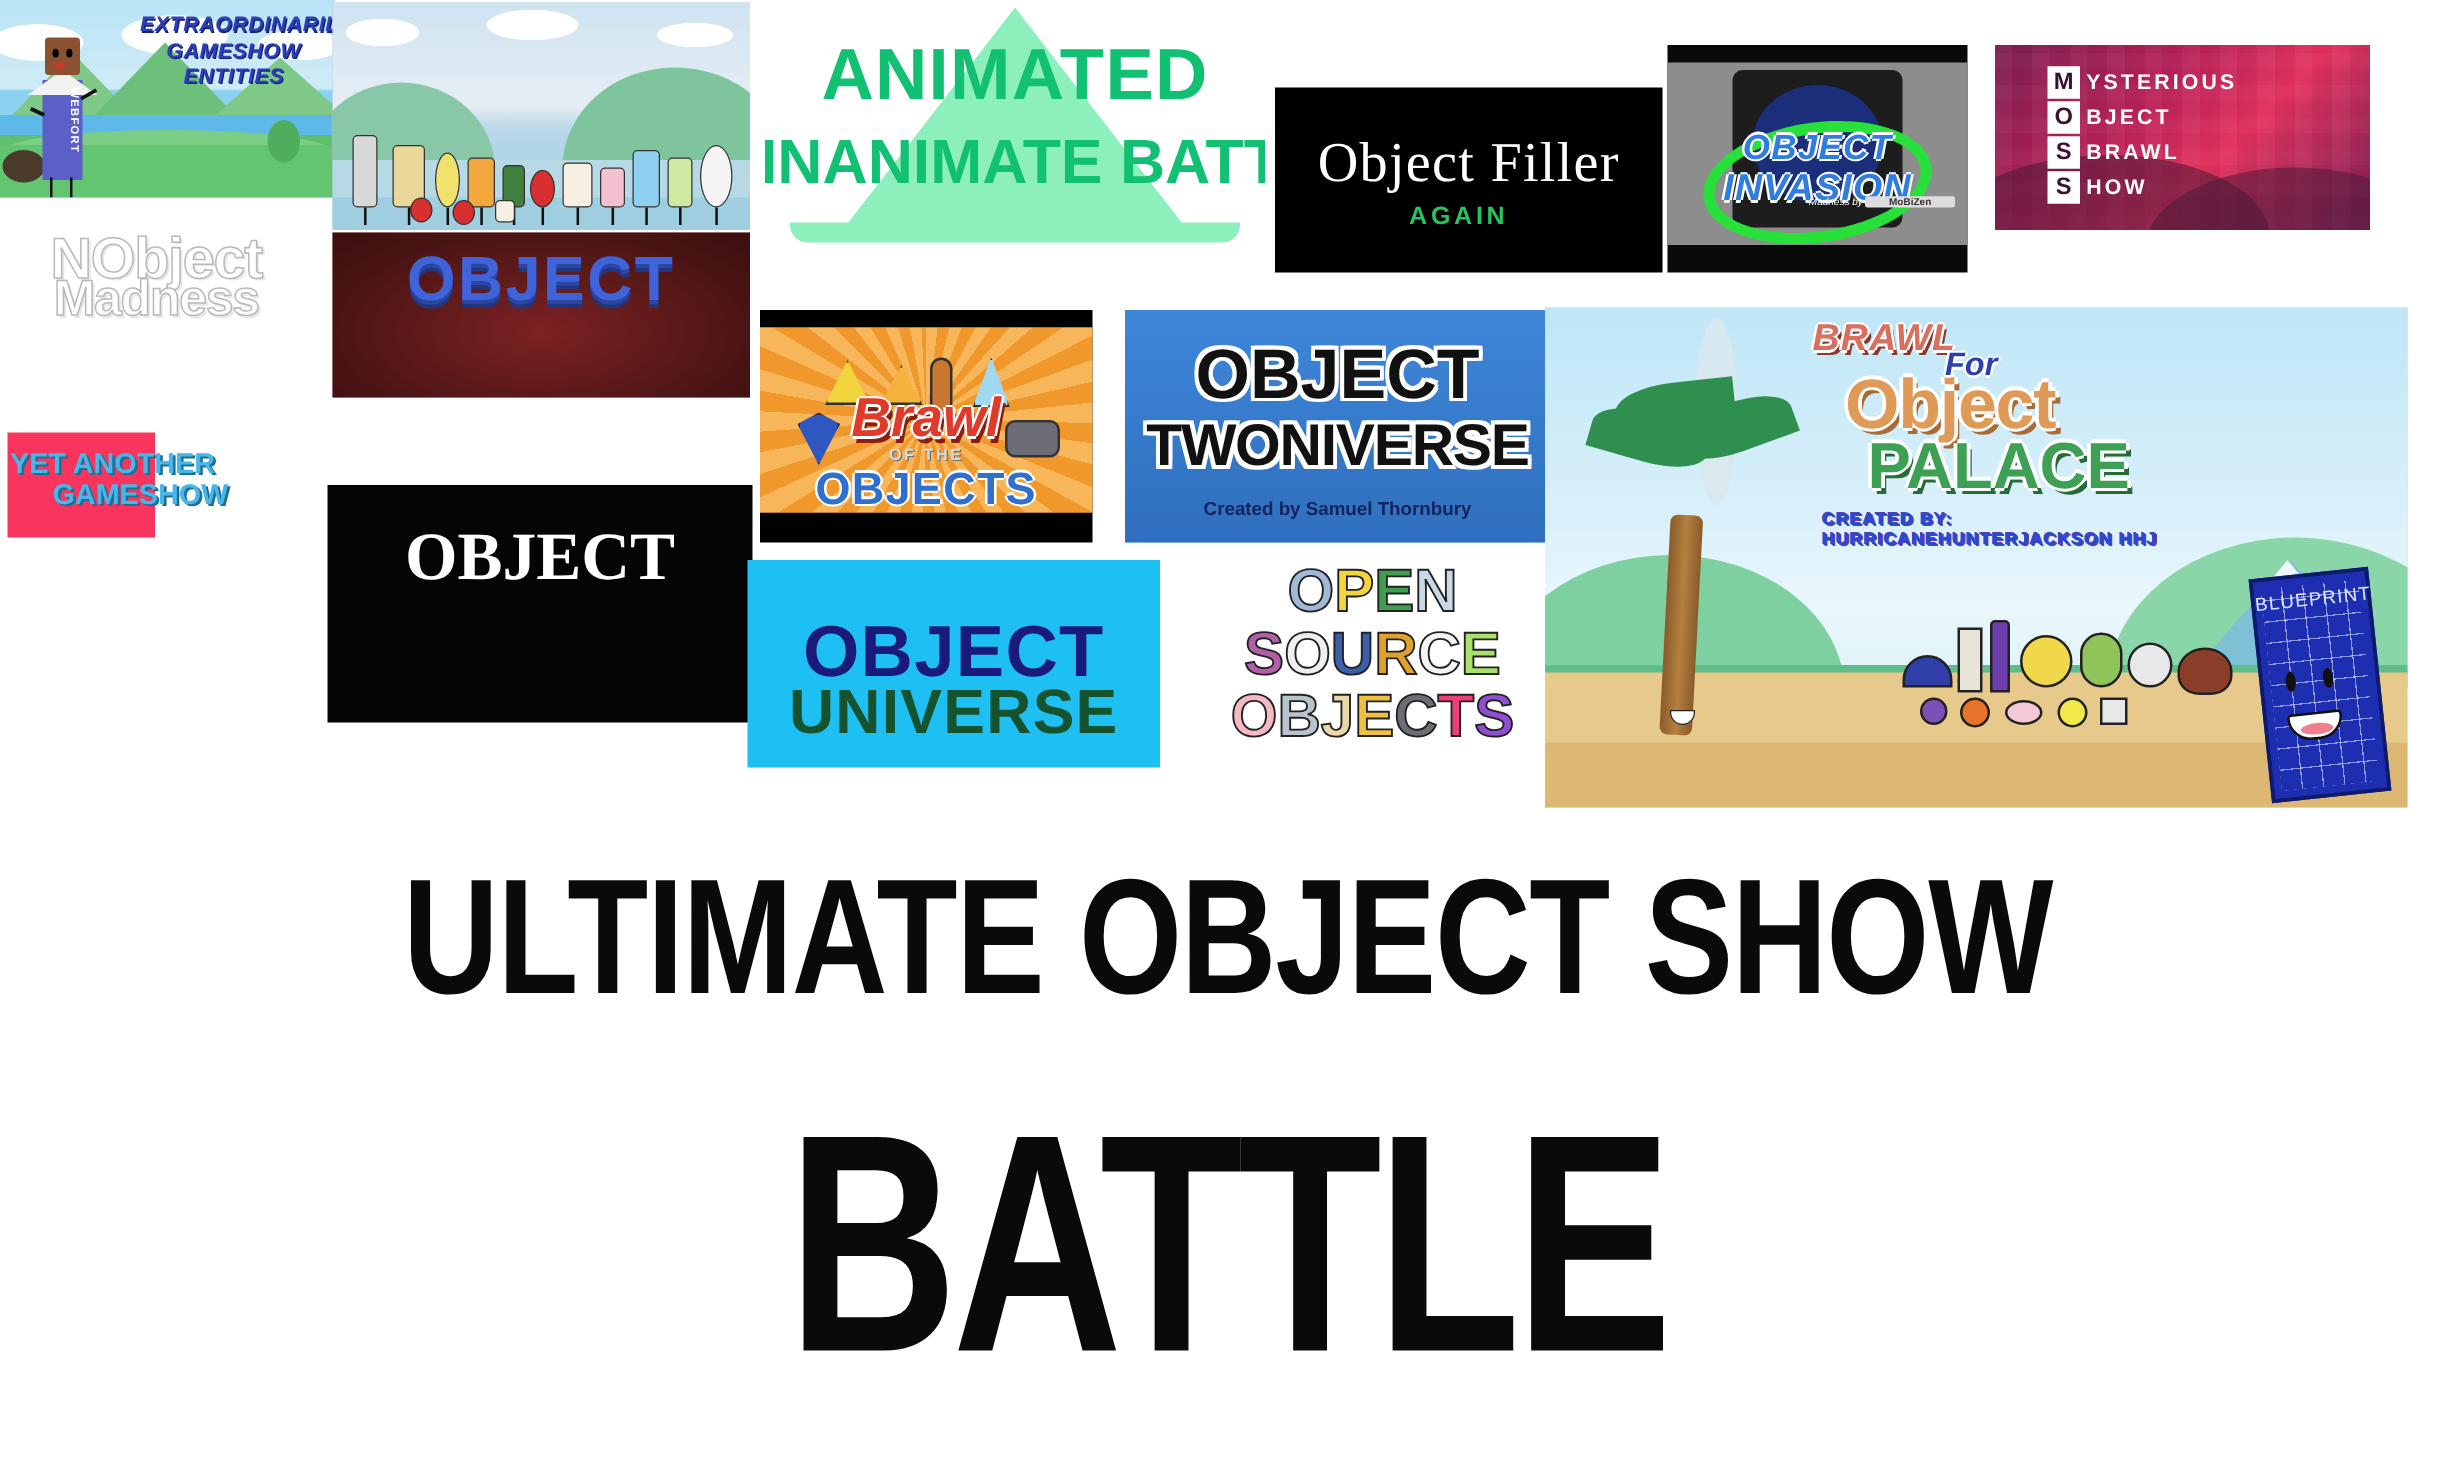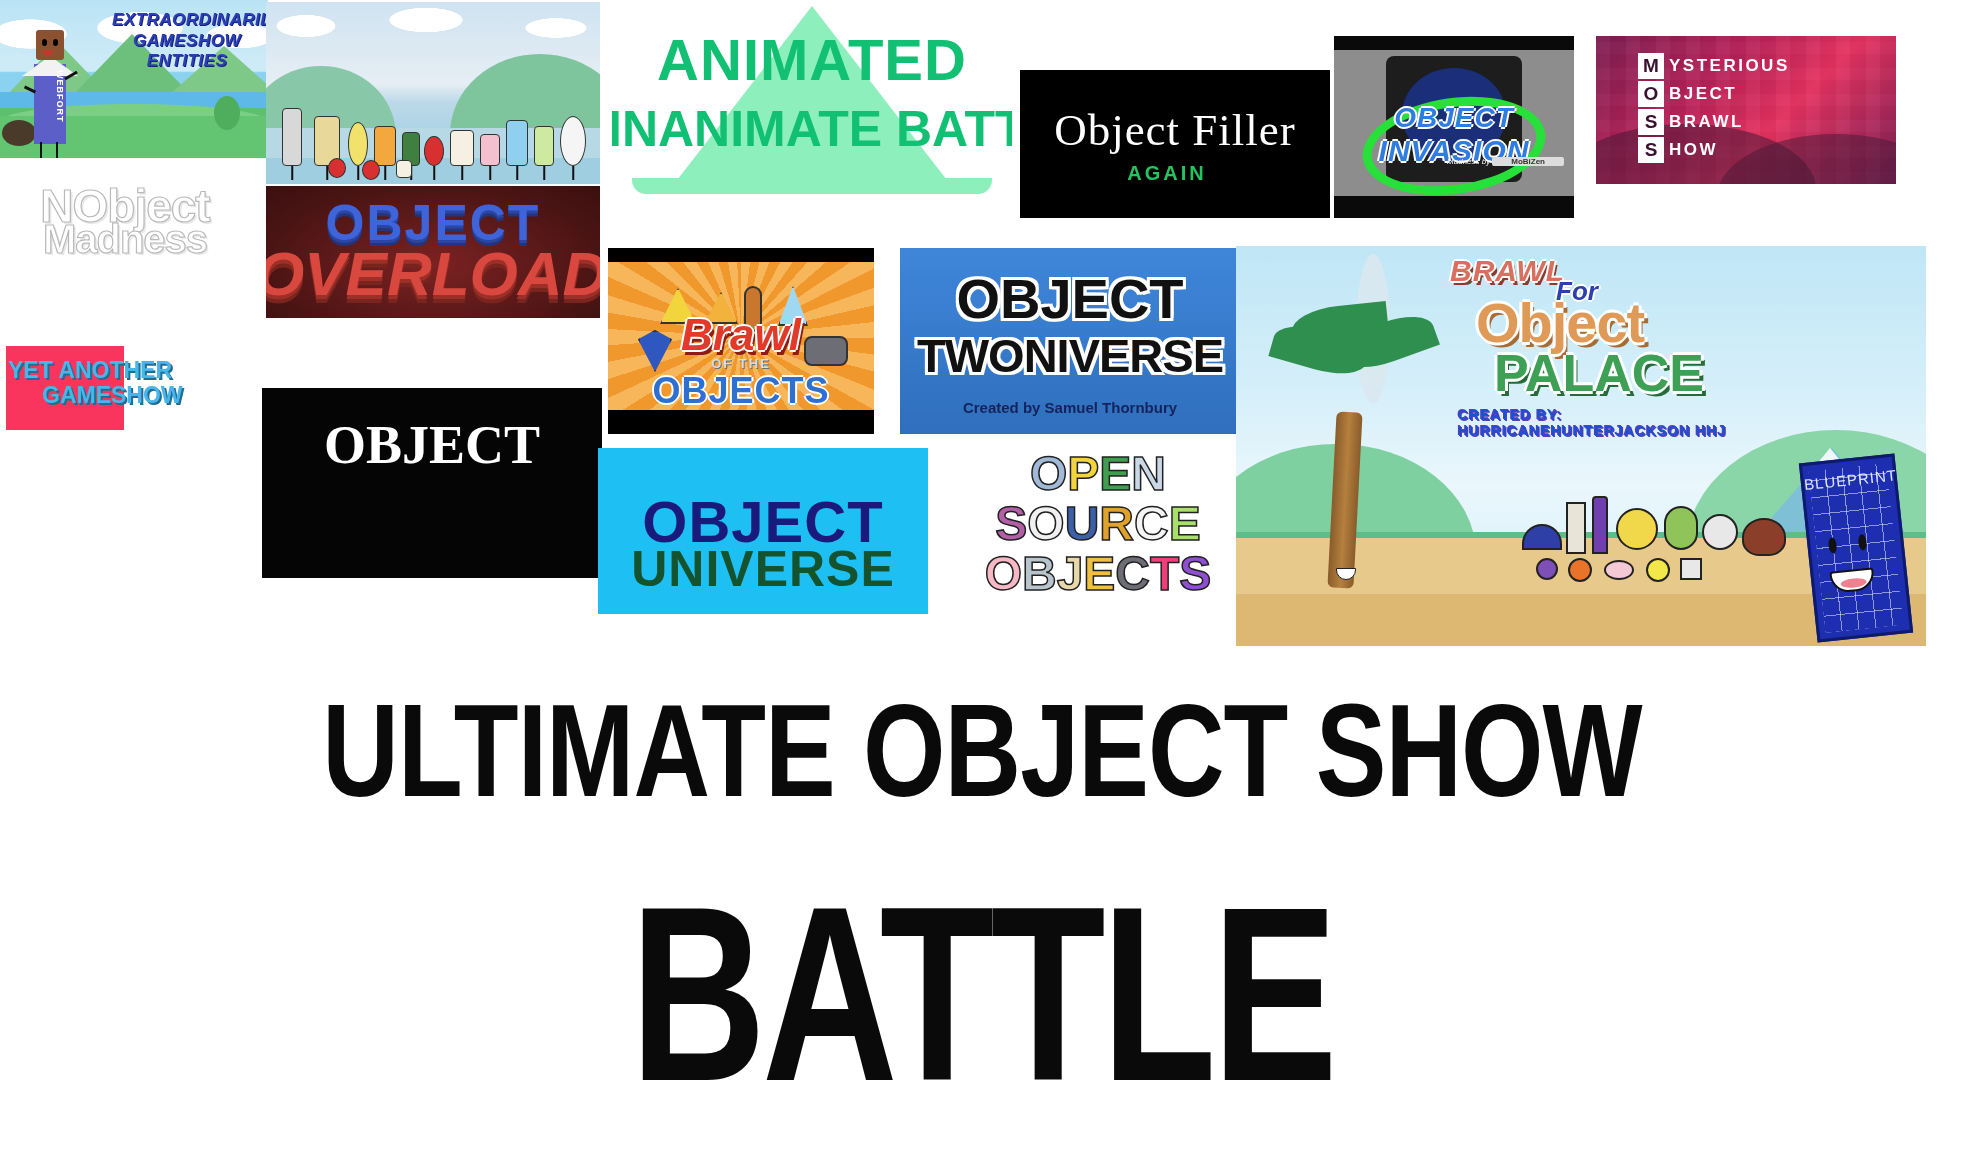--- a/index.html
+++ b/index.html
@@ -349,21 +349,20 @@
         <b style="background:#d83030;border:1px solid #333;border-radius:50%;"></b>
       </div>
     <div class="ch" style="left:130px;bottom:6px;width:16px;height:18px;">
         <b style="background:#f5f0e2;border:1px solid #333;"></b>
       </div>
   </div>
 
   <div class="card" id="oo">
     <div class="bg"></div>
     <div class="objw">OBJECT</div>
-    <div class="ovl">OVERLOAD</div>
   </div>
 
   <div class="card" id="oc">
     <div class="t">
       <div>OBJECT</div>
     </div>
   </div>
 
   <div class="card" id="aib">
     <div class="tri"></div>

